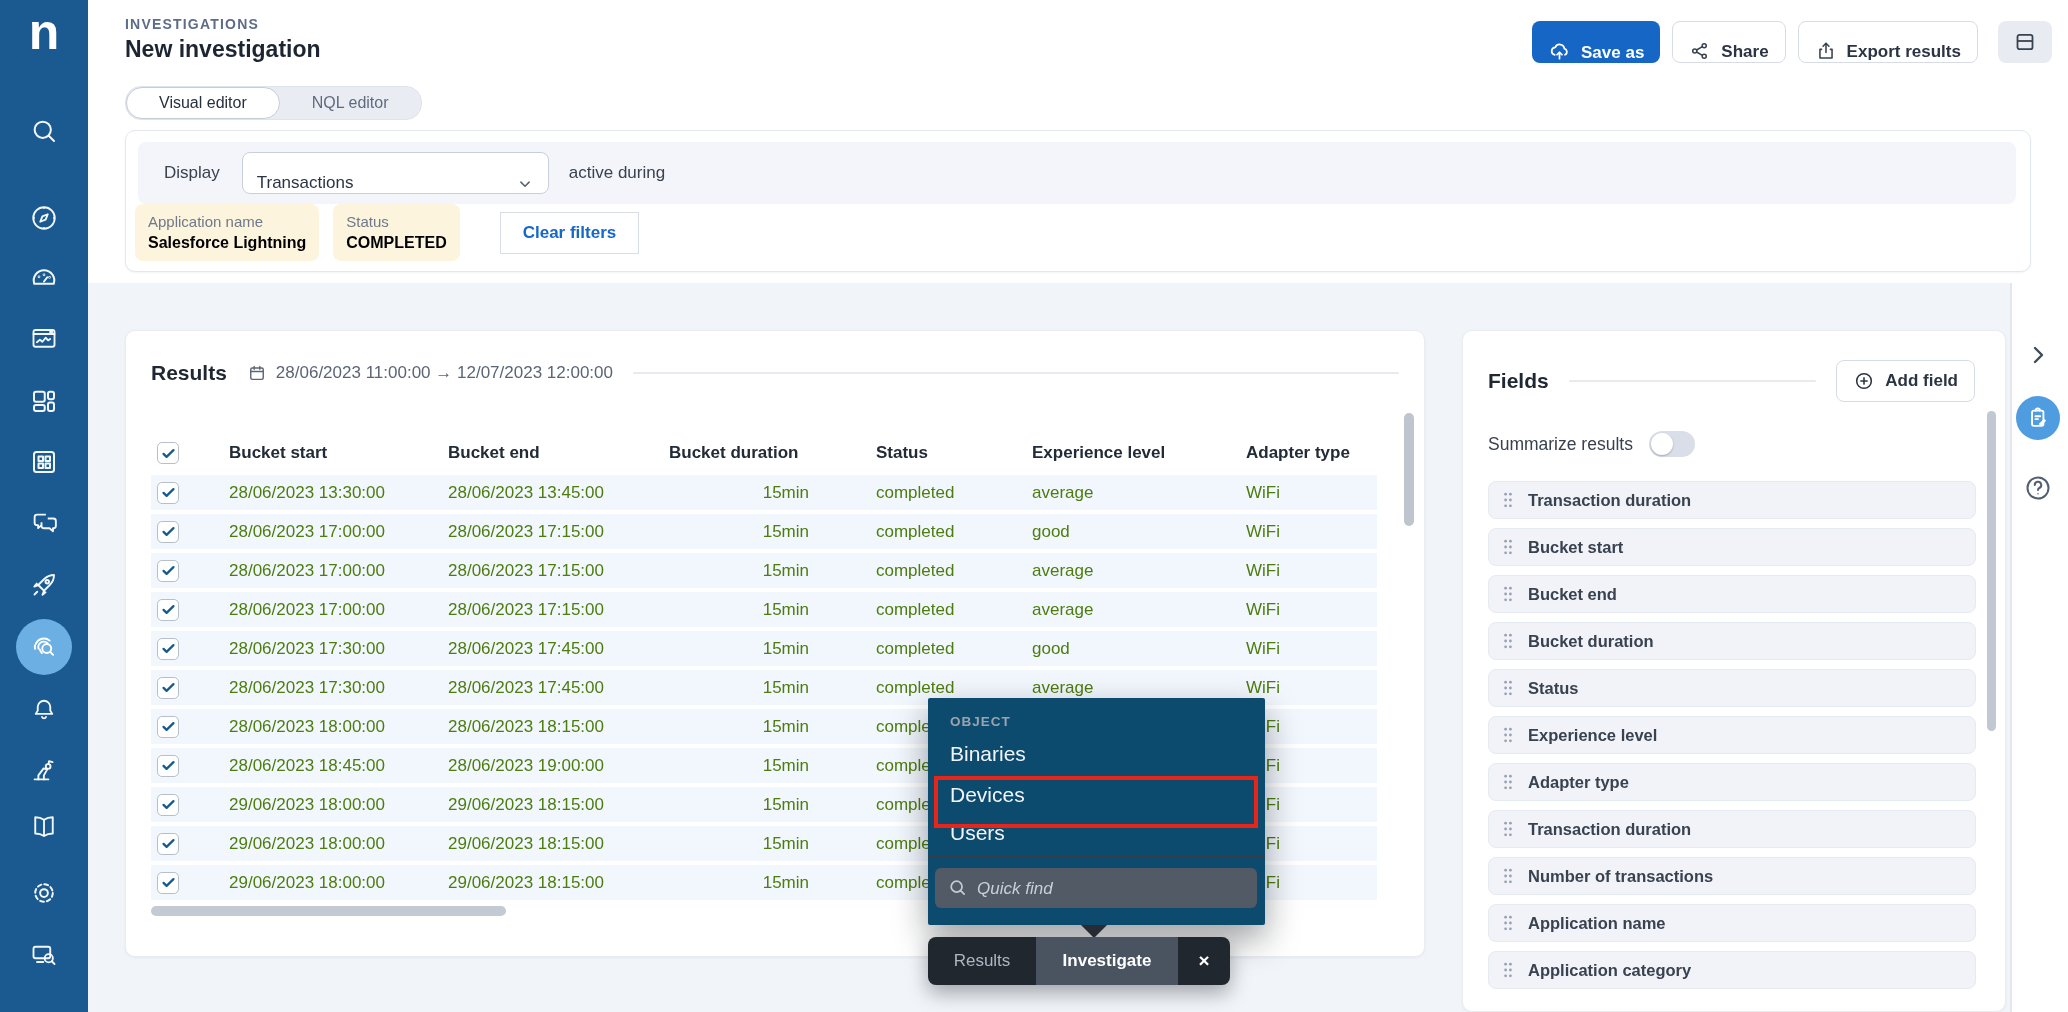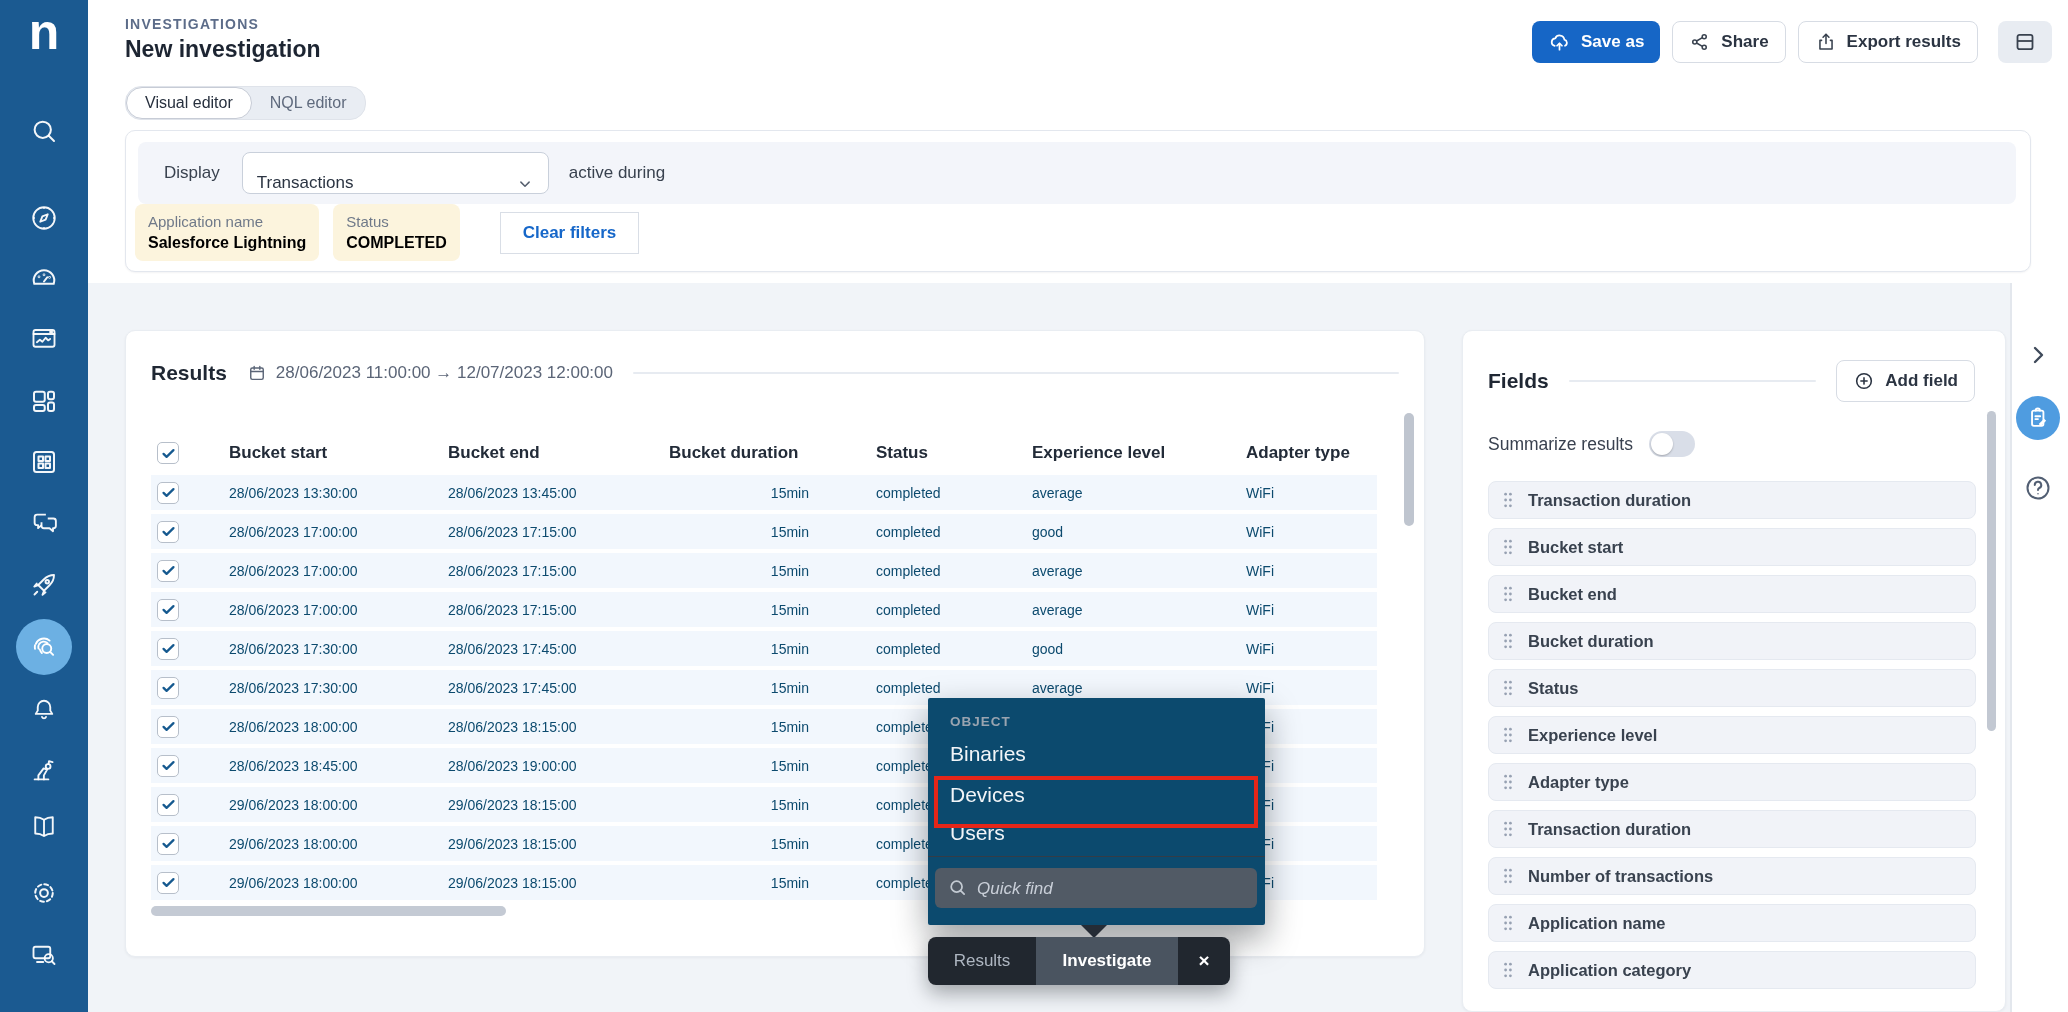--- a/index.html
+++ b/index.html
@@ -9,27 +9,27 @@
   
   .sidebar{position:absolute;left:0;top:0;width:88px;height:1012px;background:#1b5a91;z-index:5;}
   .logo{position:absolute;left:0;top:2px;width:88px;text-align:center;color:#fff;font-size:50px;font-weight:700;line-height:60px;}
   .si{position:absolute;left:29px;width:30px;height:30px;color:rgba(255,255,255,.95);cursor:pointer;}
   .si-active-circle{position:absolute;left:16px;top:619px;width:56px;height:56px;border-radius:50%;background:#6cb0e3;display:flex;align-items:center;justify-content:center;cursor:pointer;}
 
   
   .eyebrow{position:absolute;left:125px;top:16px;font-size:14px;font-weight:700;letter-spacing:1.2px;color:#5c6c89;}
   .page-title{position:absolute;left:125px;top:36px;font-size:23px;font-weight:700;color:#1d2532;}
   .hdr-actions{position:absolute;top:21px;left:1532px;display:flex;gap:12px;align-items:center;}
-  .btn{height:42px;border-radius:8px;display:flex;align-items:center;gap:10px;padding:0 16px;font-size:17px;font-weight:700;cursor:pointer;box-sizing:border-box;}
+  .btn{height:42px;border-radius:8px;display:flex;align-items:flex-end;gap:10px;padding:0 16px;font-size:17px;font-weight:700;cursor:pointer;box-sizing:border-box;}
   .btn-primary{background:#1666c6;color:#fff;}
   .btn-ghost{background:#fff;color:#2b3442;border:1.5px solid #d7dce4;}
   .btn-icon{width:54px;height:42px;border-radius:8px;background:#e8ecf2;display:flex;align-items:center;justify-content:center;color:#39424f;cursor:pointer;margin-left:8px;}
 
   .tabs-pill{position:absolute;left:125px;top:86px;height:32px;background:#e9edf3;border:1px solid #dfe3ea;border-radius:16px;display:flex;align-items:center;}
-  .tab{height:32px;display:flex;align-items:center;padding:0 18px;font-size:16px;color:#5f6a7d;border-radius:16px;cursor:pointer;box-sizing:border-box;}
+  .tab{height:32px;display:flex;align-items:center;padding:0 32px;font-size:16px;color:#5f6a7d;border-radius:16px;cursor:pointer;box-sizing:border-box;}
   .tab.active{background:#fff;border:1.5px solid #c7ccd6;color:#27303e;font-weight:400;}
 
   
   .filter-card{position:absolute;left:125px;top:130px;width:1906px;height:142px;background:#fff;border:1.5px solid #e3e7ee;border-radius:10px;box-sizing:border-box;box-shadow:0 1px 2px rgba(16,24,40,.05);}
   .filter-strip{position:absolute;left:12px;top:11px;right:14px;height:62px;background:#f3f5fa;border-radius:8px;display:flex;align-items:center;padding-left:26px;box-sizing:border-box;}
   .lbl{font-size:17px;color:#39424f;}
   .select{margin-left:22px;width:307px;height:42px;background:#fff;border:1.5px solid #c9d0db;border-radius:8px;display:flex;align-items:flex-end;justify-content:space-between;padding:0 14px;font-size:17px;color:#2b3442;cursor:pointer;box-sizing:border-box;}
   .date-btn{margin-left:14px;height:42px;background:#fff;border:1.5px solid #c9d0db;border-radius:8px;display:flex;align-items:center;gap:9px;padding:0 15px;font-size:17px;color:#2d3542;cursor:pointer;box-sizing:border-box;}
   .date-btn b{font-weight:700;}
   .date-time{color:#6a7383;}
@@ -44,21 +44,21 @@
 
   
   .results-card{position:absolute;left:125px;top:330px;width:1300px;height:627px;background:#fff;border:1px solid #e9edf2;border-radius:10px;z-index:1;box-sizing:border-box;box-shadow:0 1px 3px rgba(16,24,40,.05);}
   .results-head{position:absolute;left:25px;top:30px;right:25px;display:flex;align-items:center;}
   .results-title{font-size:21px;font-weight:700;color:#1f2733;}
   .results-range{display:flex;align-items:center;gap:9px;margin-left:20px;color:#5b6577;font-size:17px;}
   .hr{flex:1;height:1.5px;background:#e7ebf1;margin-left:20px;border-radius:1px;}
   .tbl{position:absolute;left:25px;top:100px;}
   .trow{display:grid;grid-template-columns:56px 222px 220px 210px 156px 214px 148px;align-items:center;}
   .thead{height:44px;font-size:17px;font-weight:700;color:#222b38;}
-  .tr{height:35px;margin-bottom:4px;background:#f2f7fd;font-size:14px;color:#0c4a6e;}
+  .tr{height:35px;margin-bottom:4px;background:#f2f7fd;font-size:17px;color:#4d7c0f;}
   .c-start{padding-left:22px;}
   .c-end{padding-left:19px;}
   .c-dur{padding-left:20px;}
   .tr .c-dur{text-align:right;padding-right:50px;padding-left:0;}
   .c-status,.c-exp,.c-adp{padding-left:17px;}
   .cbx{width:22px;height:22px;background:#fff;border:1.5px solid #b7bfca;border-radius:5px;margin-left:6px;display:flex;align-items:center;justify-content:center;box-sizing:border-box;cursor:pointer;}
   .hscroll{position:absolute;left:25px;top:575px;width:355px;height:10px;border-radius:5px;background:#c4cad4;cursor:pointer;}
   .vscroll-table{position:absolute;left:1278px;top:82px;width:10px;height:113px;border-radius:5px;background:#bfc5cf;cursor:pointer;}
 
   

